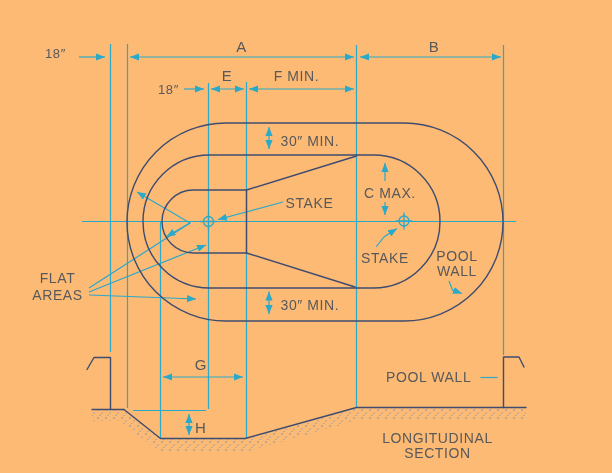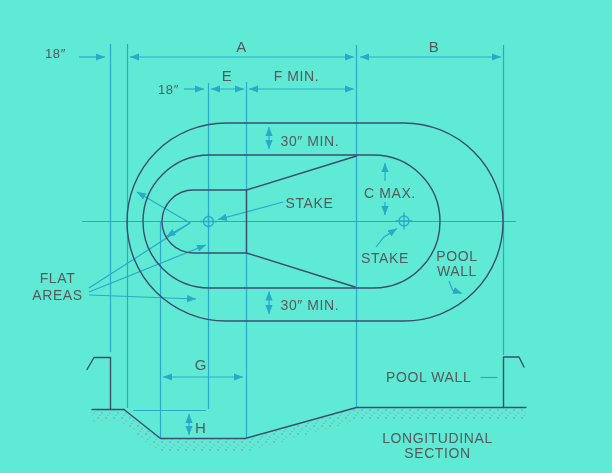--- a/index.html
+++ b/index.html
@@ -1,16 +1,16 @@
 <!DOCTYPE html>
 <html><head>
 <meta charset="utf-8">
 <style>
   html,body{margin:0;padding:0;background:#ffffff;}
-  .stage{position:relative;width:612px;height:473px;background:#5eead4;overflow:hidden;
+  .stage{position:relative;width:612px;height:473px;background:#fdba74;overflow:hidden;
          font-family:"Liberation Sans", sans-serif;}
   svg text{fill:#58595b;letter-spacing:0.6px;}
   .t13{font-size:13px;} .t14{font-size:14px;} .t15{font-size:15px;}
   .cy{stroke:#2aa9c9;stroke-width:1.2;fill:none;}
   .nv{stroke:#3e4c70;stroke-width:1.4;fill:none;stroke-linejoin:round;stroke-linecap:round;}
 </style>
 </head>
 <body>
 
 <div class="stage">

